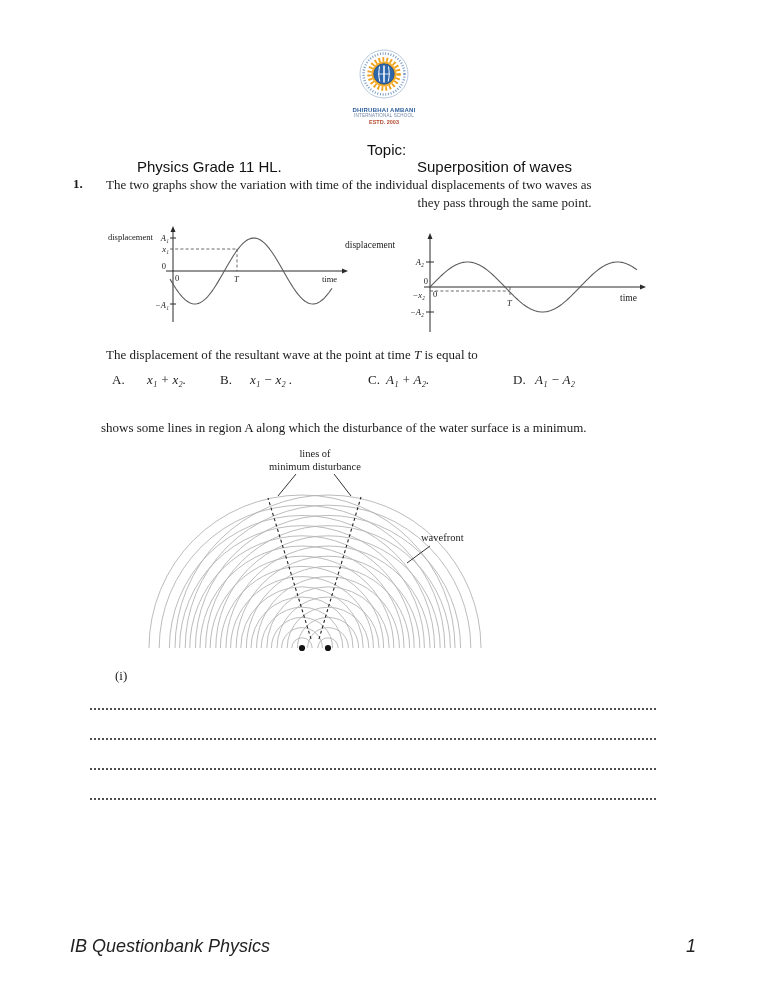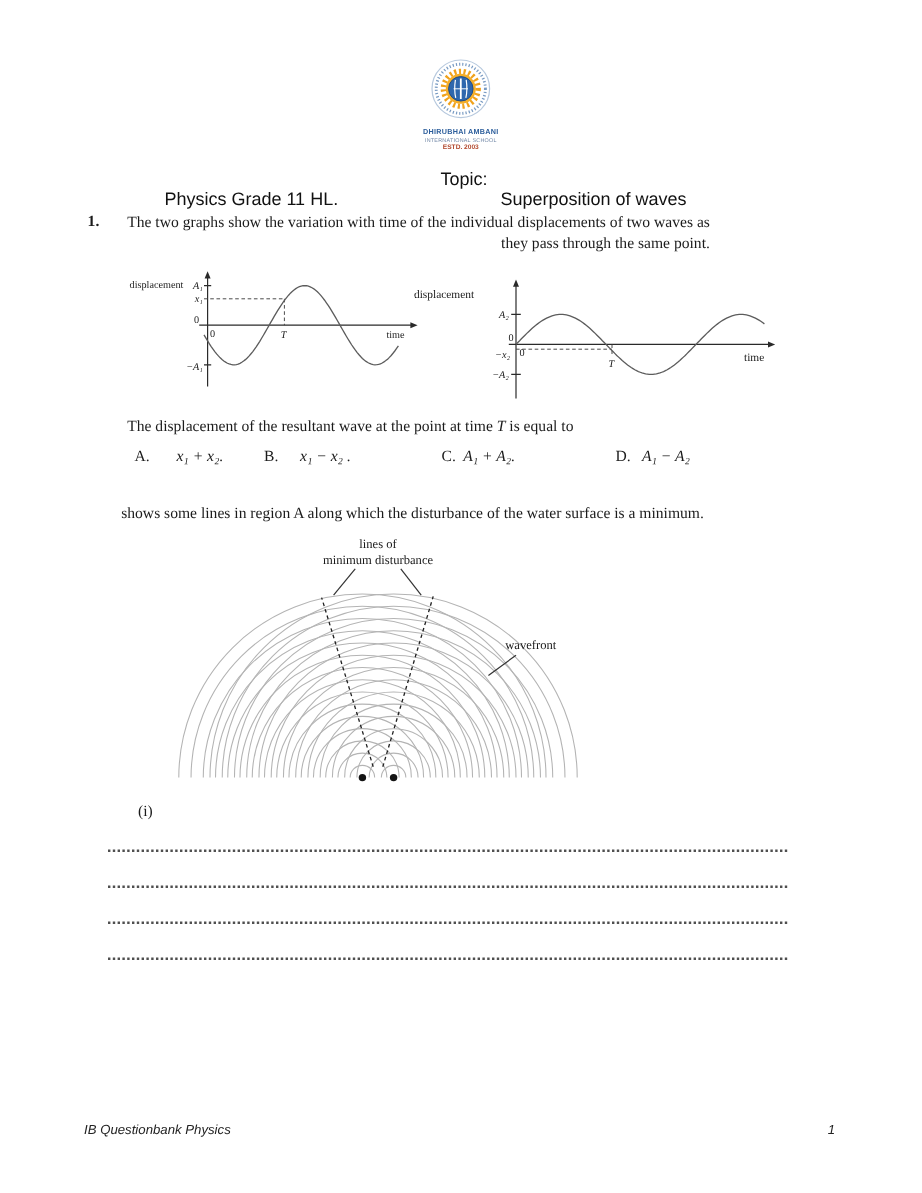--- a/index.html
+++ b/index.html
@@ -33,21 +33,21 @@
   .expr{font-style:italic;}
   .q2l1{left:70px;top:403px;}
   .q2l2{left:101px;top:420px;}
   .pil{left:115px;top:668px;}
   .pit{left:140px;top:668px;}
 
   
   .ans{position:absolute;left:90px;width:566px;height:8px;border-bottom:2px dotted #4f4f4f;}
 
   
-  .foot{font-family:"Liberation Sans","DejaVu Sans",sans-serif;font-style:italic;font-size:11px;color:#222;}
+  .foot{font-family:"Liberation Sans","DejaVu Sans",sans-serif;font-style:italic;font-size:18px;color:#222;}
   .fl{left:70px;top:936px;}
   .fr{left:660px;top:936px;width:36px;text-align:right;}
 
   
   .gsvg{position:absolute;}
   .g1{left:100px;top:224px;}
   .g2{left:340px;top:228px;}
   .ax{stroke:#2a2a2a;stroke-width:1;fill:none;}
   .axf{fill:#2a2a2a;}
   .tick{stroke:#2a2a2a;stroke-width:1;}

